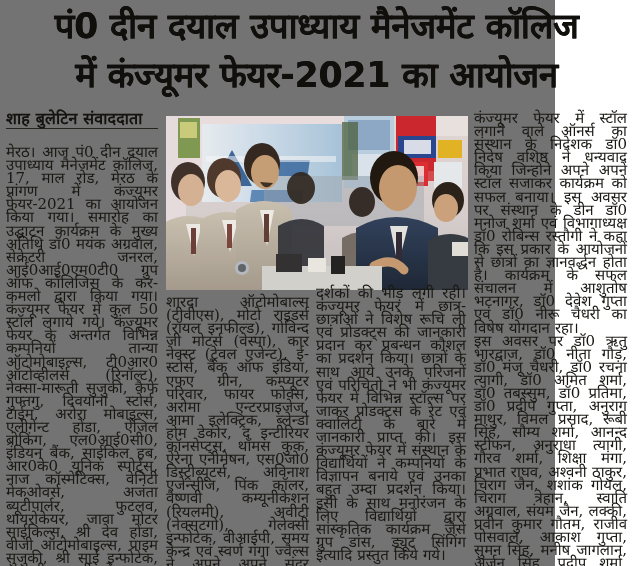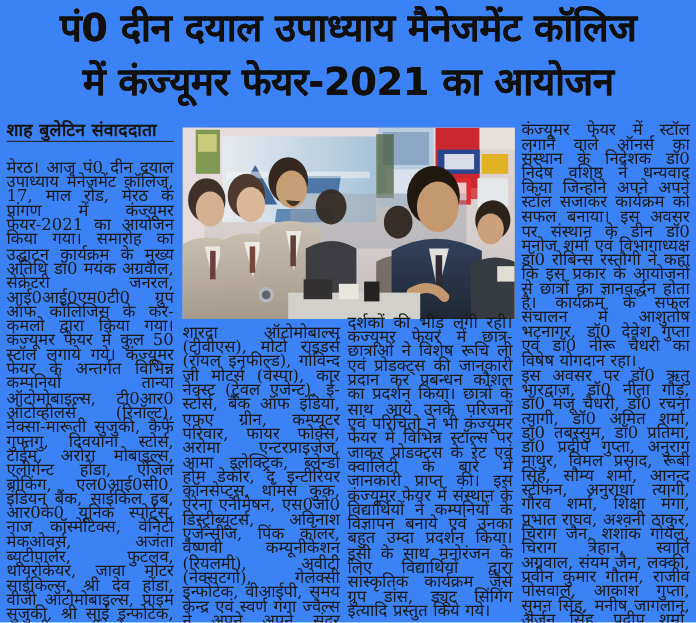--- a/index.html
+++ b/index.html
@@ -11,23 +11,23 @@
     width: 633px;
     height: 566px;
     overflow: hidden;
     font-family: "Liberation Serif", "DejaVu Serif", serif;
     color: #15140f;
     position: relative;
   }
 
   #clipping {
     position: relative;
-    width: 633px;
+    width: 555px;
     height: 566px;
-    background: #3b82f6;
+    background: #737373;
   }
 
   
   .headline {
     position: absolute;
     left: 0;
     top: 2px;
     width: 633px;
     text-align: center;
     font-family: "DejaVu Sans", "Liberation Sans", sans-serif;

